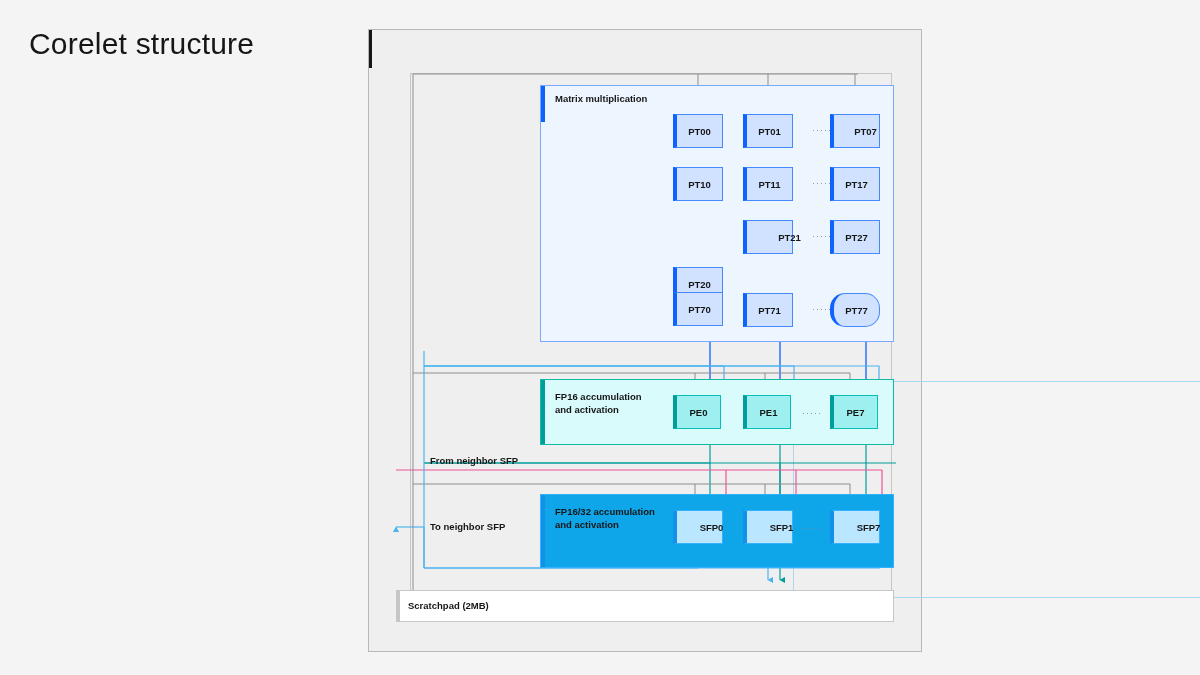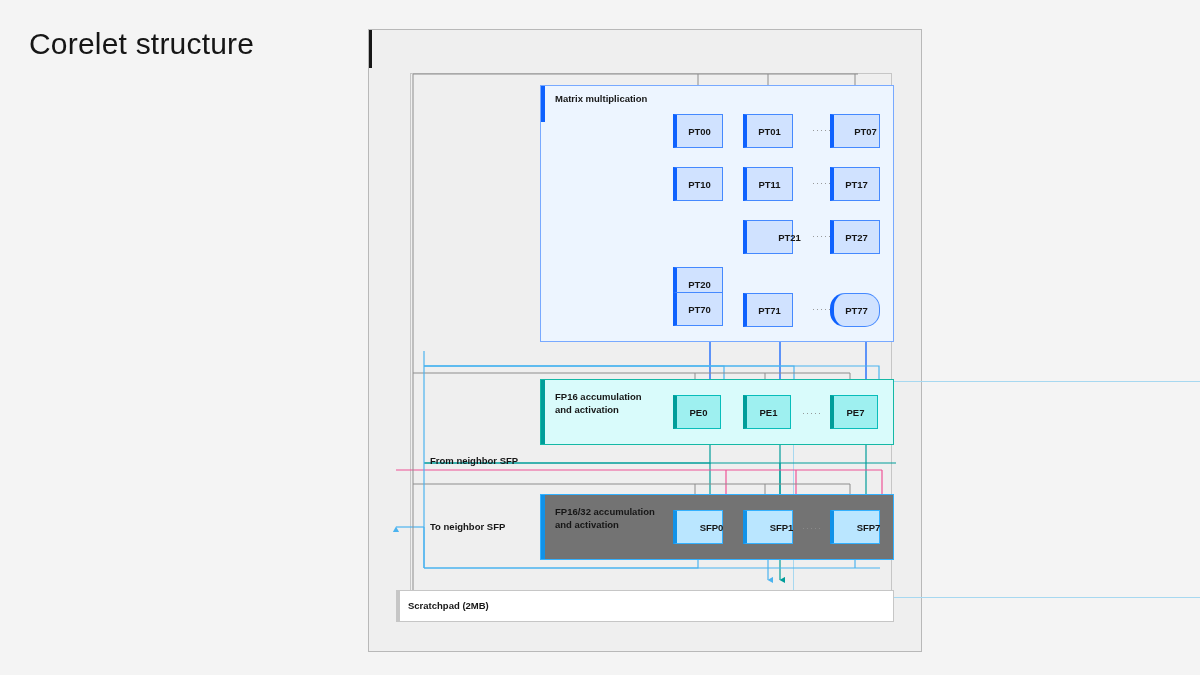--- a/index.html
+++ b/index.html
@@ -76,22 +76,22 @@
     background:#009d9a;
   }
   #pe-label{
     position:absolute; left:14px; top:11px;
     font-size:9.5px; font-weight:700; color:#161616; line-height:1.35;
   }
 
   
   #sfp-block{
     position:absolute; left:540px; top:494px;
-    width:354px; height:66px;
-    background:#737373;
+    width:354px; height:74px;
+    background:#0ea5e9;
     border:1px solid #33b1ff;
   }
   #sfp-block .left-bar{
     position:absolute; left:0; top:0; width:4px; height:100%;
     background:#1192e8;
   }
   #sfp-label{
     position:absolute; left:14px; top:11px;
     font-size:9.5px; font-weight:700; color:#161616; line-height:1.35;
   }

